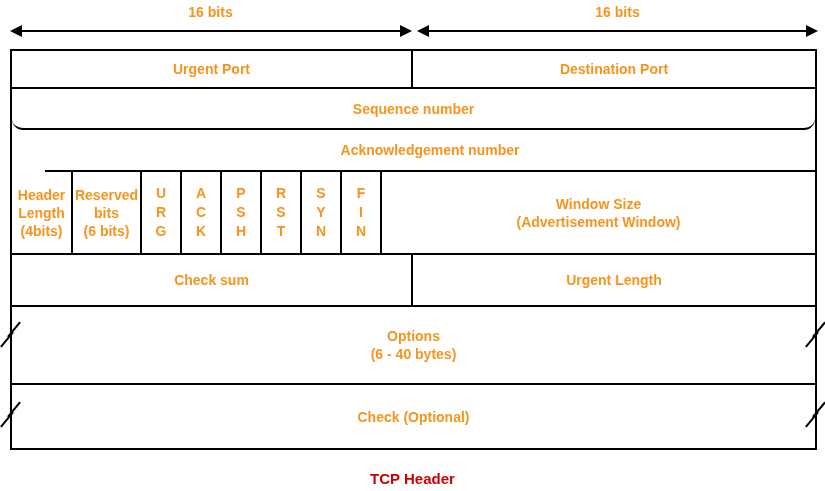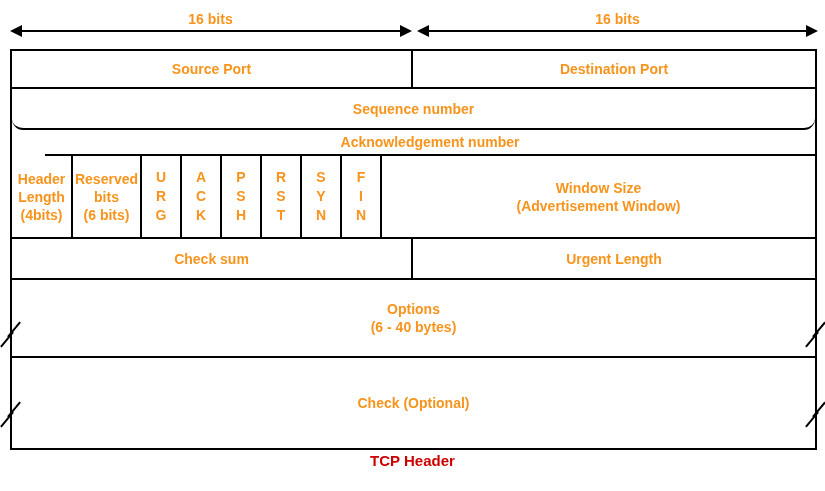--- a/index.html
+++ b/index.html
@@ -6,21 +6,21 @@
   body { background: #fff; font-family: "Liberation Sans", sans-serif; }
   .canvas {
     position: relative;
     width: 825px;
     height: 491px;
     background: #fff;
     overflow: hidden;
   }
   .bits-label {
     position: absolute;
-    top: 11px;
+    top: 4px;
     text-align: center;
     font-size: 14px;
     font-weight: bold;
     color: #F7941D;
   }
   .bits-label.left  { left: 10px;  width: 401px; }
   .bits-label.right { left: 417px; width: 401px; }
 
   .arrow {
     position: absolute;
@@ -62,23 +62,23 @@
     color: #F7941D;
     font-size: 14px;
     font-weight: bold;
     line-height: 18px;
     white-space: pre-line;
     border-right: 2px solid #000;
   }
   .cell:last-child { border-right: none; flex: 1; }
   .r1 { height: 38px; }
   .r2 { height: 41px; border-radius: 11px; }
-  .r3 { height: 26px; margin-left: 33px; }
+  .r3 { height: 42px; margin-left: 33px; }
   .r4 { height: 83px; }
-  .r5 { height: 41px; }
+  .r5 { height: 52px; }
   .r6 { height: 78px; }
   .w-half   { width: 401px; }
   .w-hlen   { width: 61px; }
   .w-resv   { width: 69px; }
   .w-flag   { width: 40px; }
   .flag-cell { line-height: 19px; }
 
   .break-mark { position: absolute; width: 26px; height: 32px; }
   .break-mark span {
     position: absolute;
@@ -90,21 +90,21 @@
   .break-mark span:nth-child(1) { left: 15px; top: 1px; }
   .break-mark span:nth-child(2) { left: 8px;  top: 11px; }
   .bm-opt-left  { left: -2px;  top: 319px; }
   .bm-opt-right { left: 803px; top: 319px; }
   .bm-dat-left  { left: -2px;  top: 399px; }
   .bm-dat-right { left: 803px; top: 399px; }
 
   .caption {
     position: absolute;
     left: 0;
-    top: 452px;
+    top: 470px;
     width: 825px;
     text-align: center;
     color: #CC0000;
     font-size: 15px;
     font-weight: bold;
   }
 </style>
 </head>
 <body>
 
@@ -112,21 +112,21 @@
 
   <div class="bits-label left">16 bits</div>
   <div class="bits-label right">16 bits</div>
 
   <div class="arrow left"></div>
   <div class="arrow right"></div>
 
   <div class="tcp-table">
 
     <div class="trow r1">
-      <div class="cell w-half">Source Port</div>
+      <div class="cell w-half">Urgent Port</div>
       <div class="cell">Destination Port</div>
     </div>
 
     <div class="trow r2">
       <div class="cell">Sequence number</div>
     </div>
 
     <div class="trow r3">
       <div class="cell">Acknowledgement number</div>
     </div>

